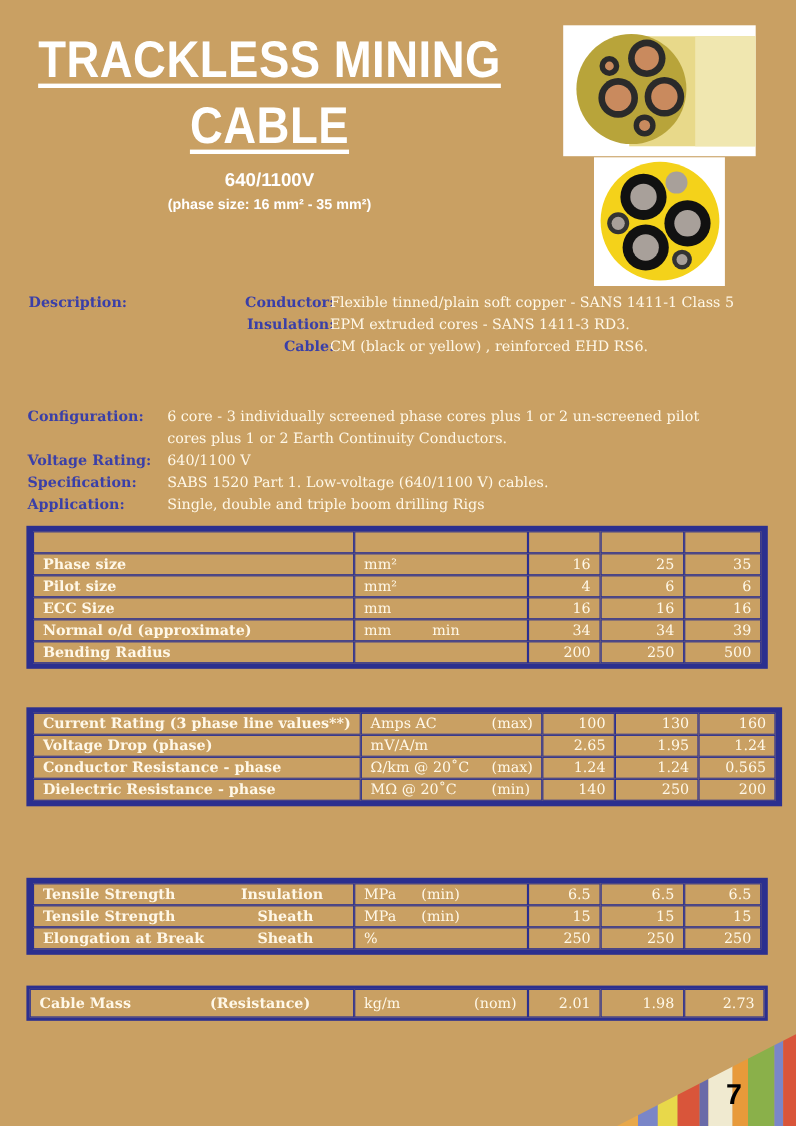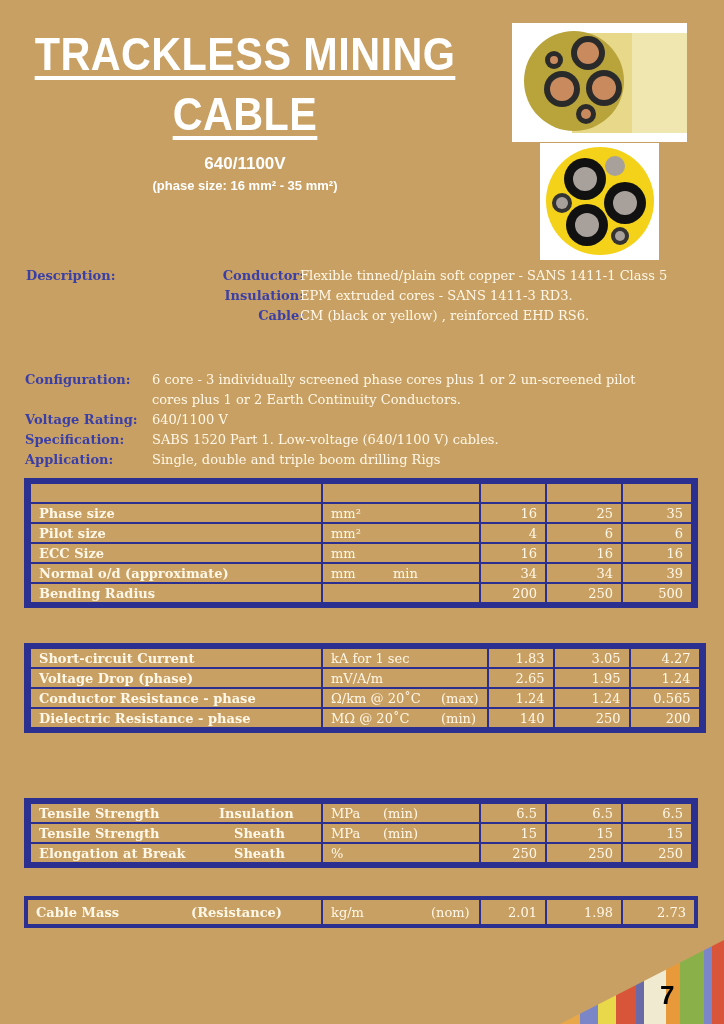--- a/index.html
+++ b/index.html
@@ -174,25 +174,25 @@
   <table>
     <colgroup>
         <col style="width:292px">
         <col style="width:158px">
         <col style="width:66px">
         <col style="width:76px">
         <col style="width:70px">
       </colgroup>
     <tbody>
     <tr>
-      <td class="c0">Short-circuit Current</td>
-      <td>kA for 1 sec</td>
-      <td class="n">1.83</td>
-      <td class="n">3.05</td>
-      <td class="n">4.27</td>
+      <td class="c0">Current Rating (3 phase line values**)</td>
+      <td><span class="sp" style="width:110px">Amps AC</span><span>(max)</span></td>
+      <td class="n">100</td>
+      <td class="n">130</td>
+      <td class="n">160</td>
     </tr>
     <tr>
       <td class="c0">Voltage Drop (phase)</td>
       <td>mV/A/m</td>
       <td class="n">2.65</td>
       <td class="n">1.95</td>
       <td class="n">1.24</td>
     </tr>
     <tr>
       <td class="c0">Conductor Resistance  -  phase</td>

